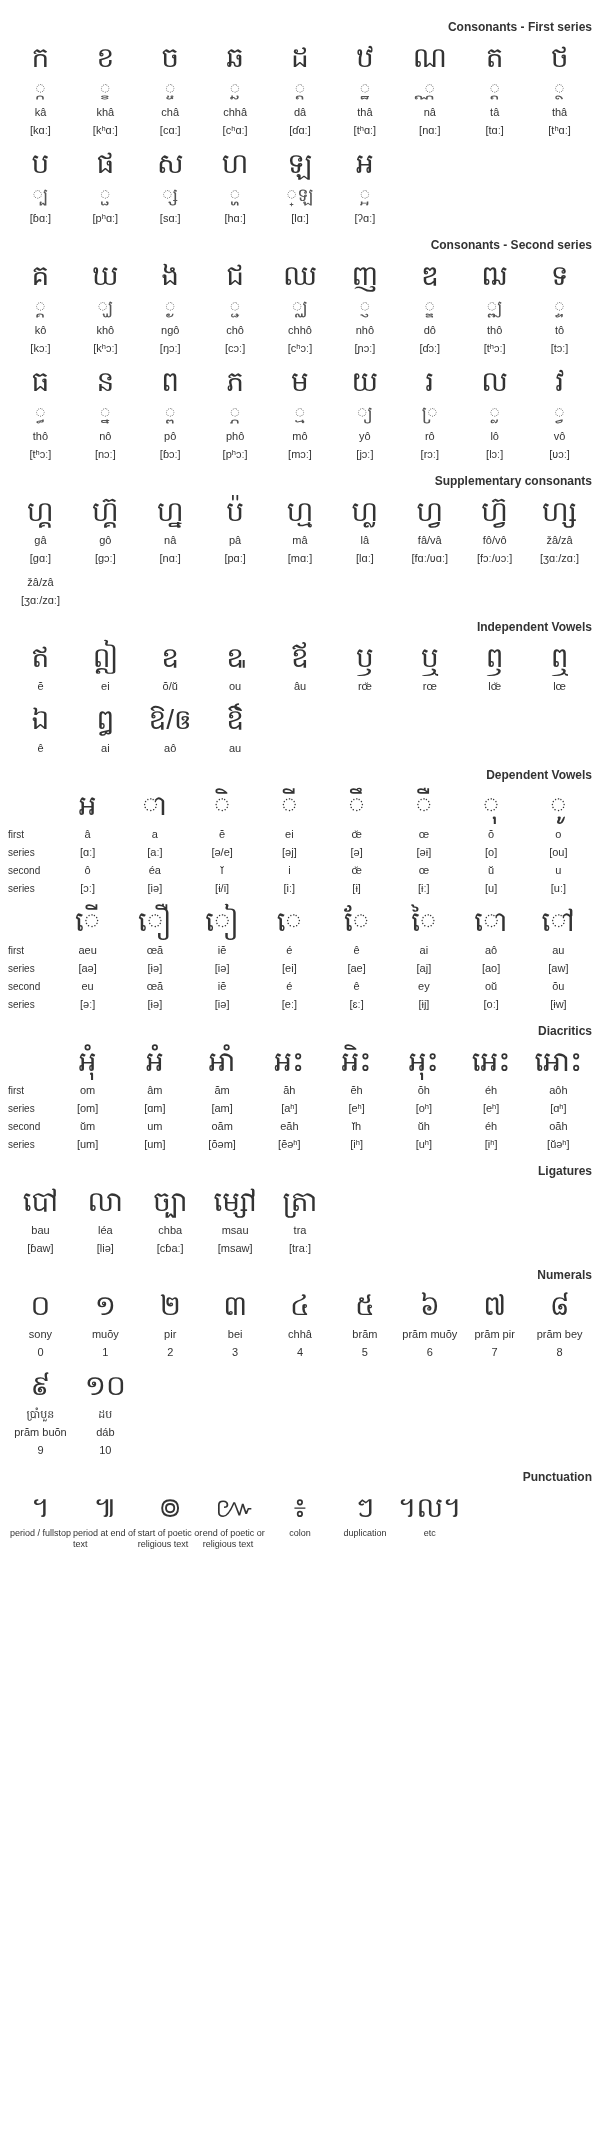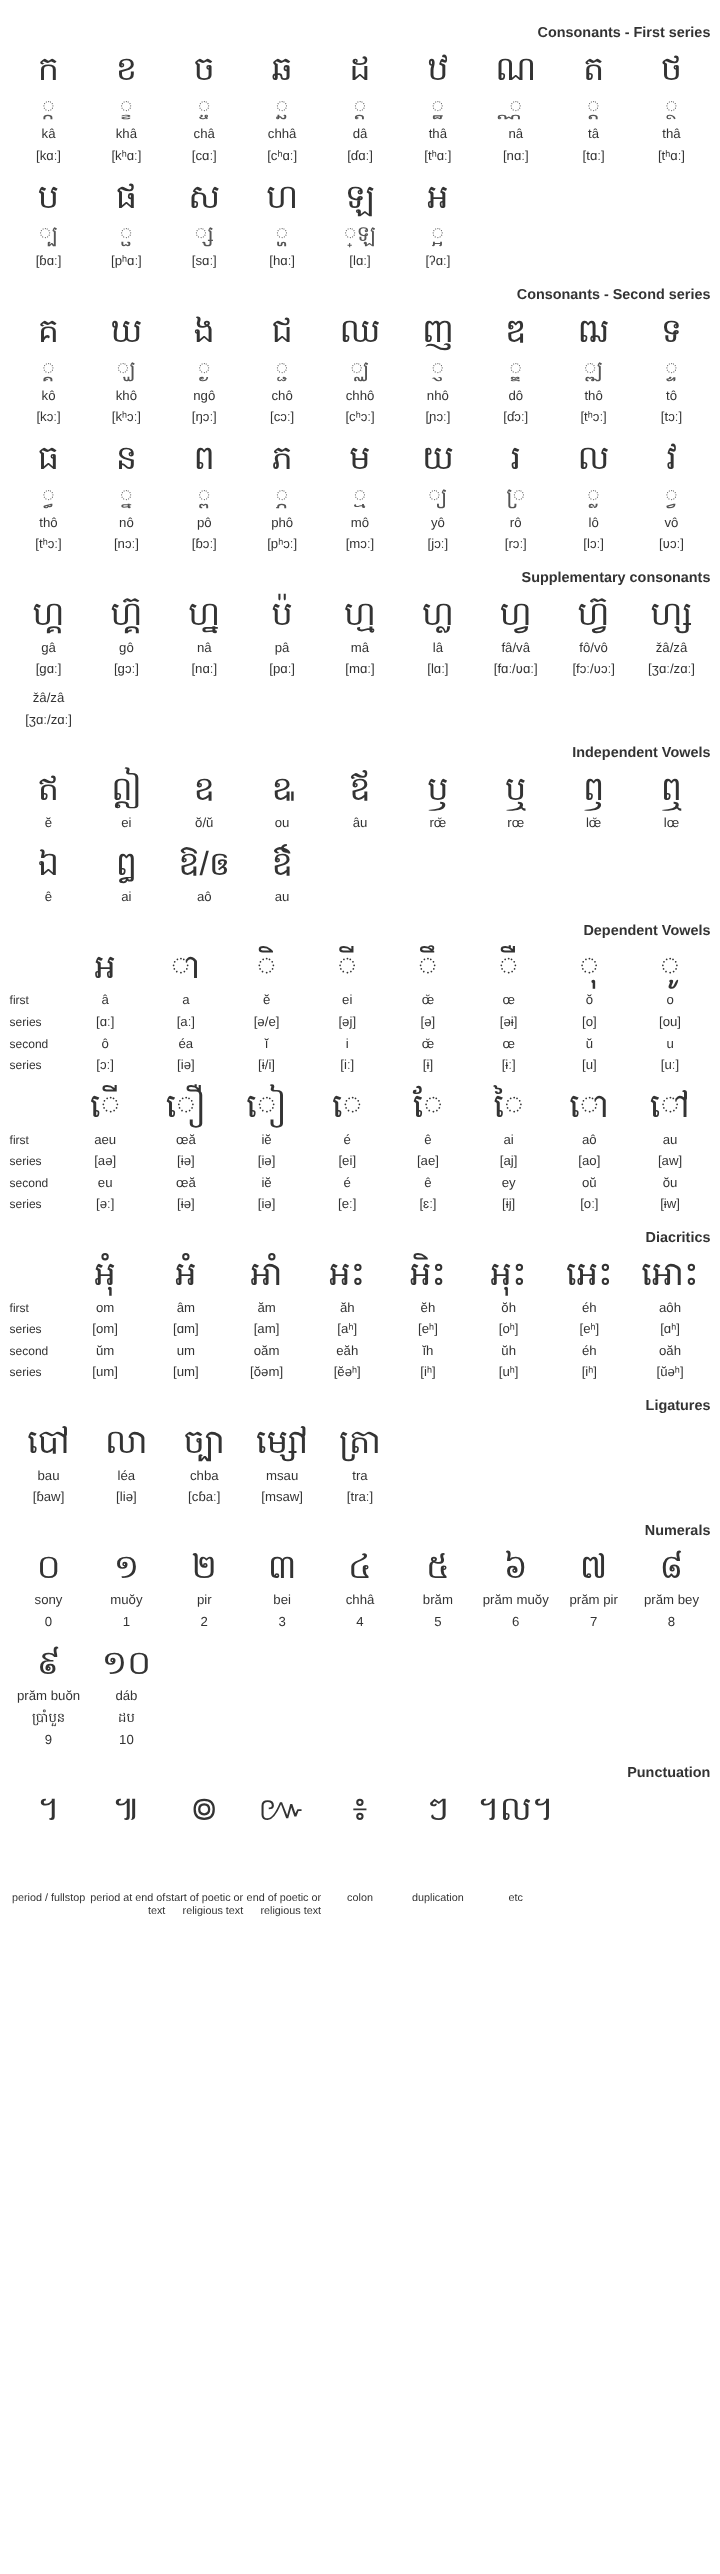--- a/index.html
+++ b/index.html
@@ -61,22 +61,21 @@
     height: 16px;
     line-height: 16px;
   }
   .desc {
     font-size: 9px;
     line-height: 1.2;
     height: 30px;
     display: flex;
     align-items: flex-start;
     justify-content: center;
-    text-align: right;
-    margin-top: 48px;
+    text-align: left;
   }
   .block {
     margin-bottom: 8px;
   }
 </style>
 </head>
 <body>
 
 <div class="section-title">Consonants - First series</div>
 <div class="block">
@@ -619,34 +618,34 @@
       <div class="cell glyph">៩</div>
       <div class="cell glyph">១០</div>
       <div class="cell glyph"></div>
       <div class="cell glyph"></div>
       <div class="cell glyph"></div>
       <div class="cell glyph"></div>
       <div class="cell glyph"></div>
       <div class="cell glyph"></div>
       <div class="cell glyph"></div>
     </div>
+  <div class="row" id="num-r2-k">
+      <div class="cell trans">ប្រាំបួន</div>
+      <div class="cell trans">ដប</div>
+      <div class="cell trans"></div>
+      <div class="cell trans"></div>
+      <div class="cell trans"></div>
+      <div class="cell trans"></div>
+      <div class="cell trans"></div>
+      <div class="cell trans"></div>
+      <div class="cell trans"></div>
+    </div>
   <div class="row" id="num-r2-t">
       <div class="cell trans">prăm buŏn</div>
       <div class="cell trans">dáb</div>
-      <div class="cell trans"></div>
-      <div class="cell trans"></div>
-      <div class="cell trans"></div>
-      <div class="cell trans"></div>
-      <div class="cell trans"></div>
-      <div class="cell trans"></div>
-      <div class="cell trans"></div>
-    </div>
-  <div class="row" id="num-r2-k">
-      <div class="cell trans">ប្រាំបួន</div>
-      <div class="cell trans">ដប</div>
       <div class="cell trans"></div>
       <div class="cell trans"></div>
       <div class="cell trans"></div>
       <div class="cell trans"></div>
       <div class="cell trans"></div>
       <div class="cell trans"></div>
       <div class="cell trans"></div>
     </div>
   <div class="row" id="num-r2-v">
       <div class="cell trans">9</div>

